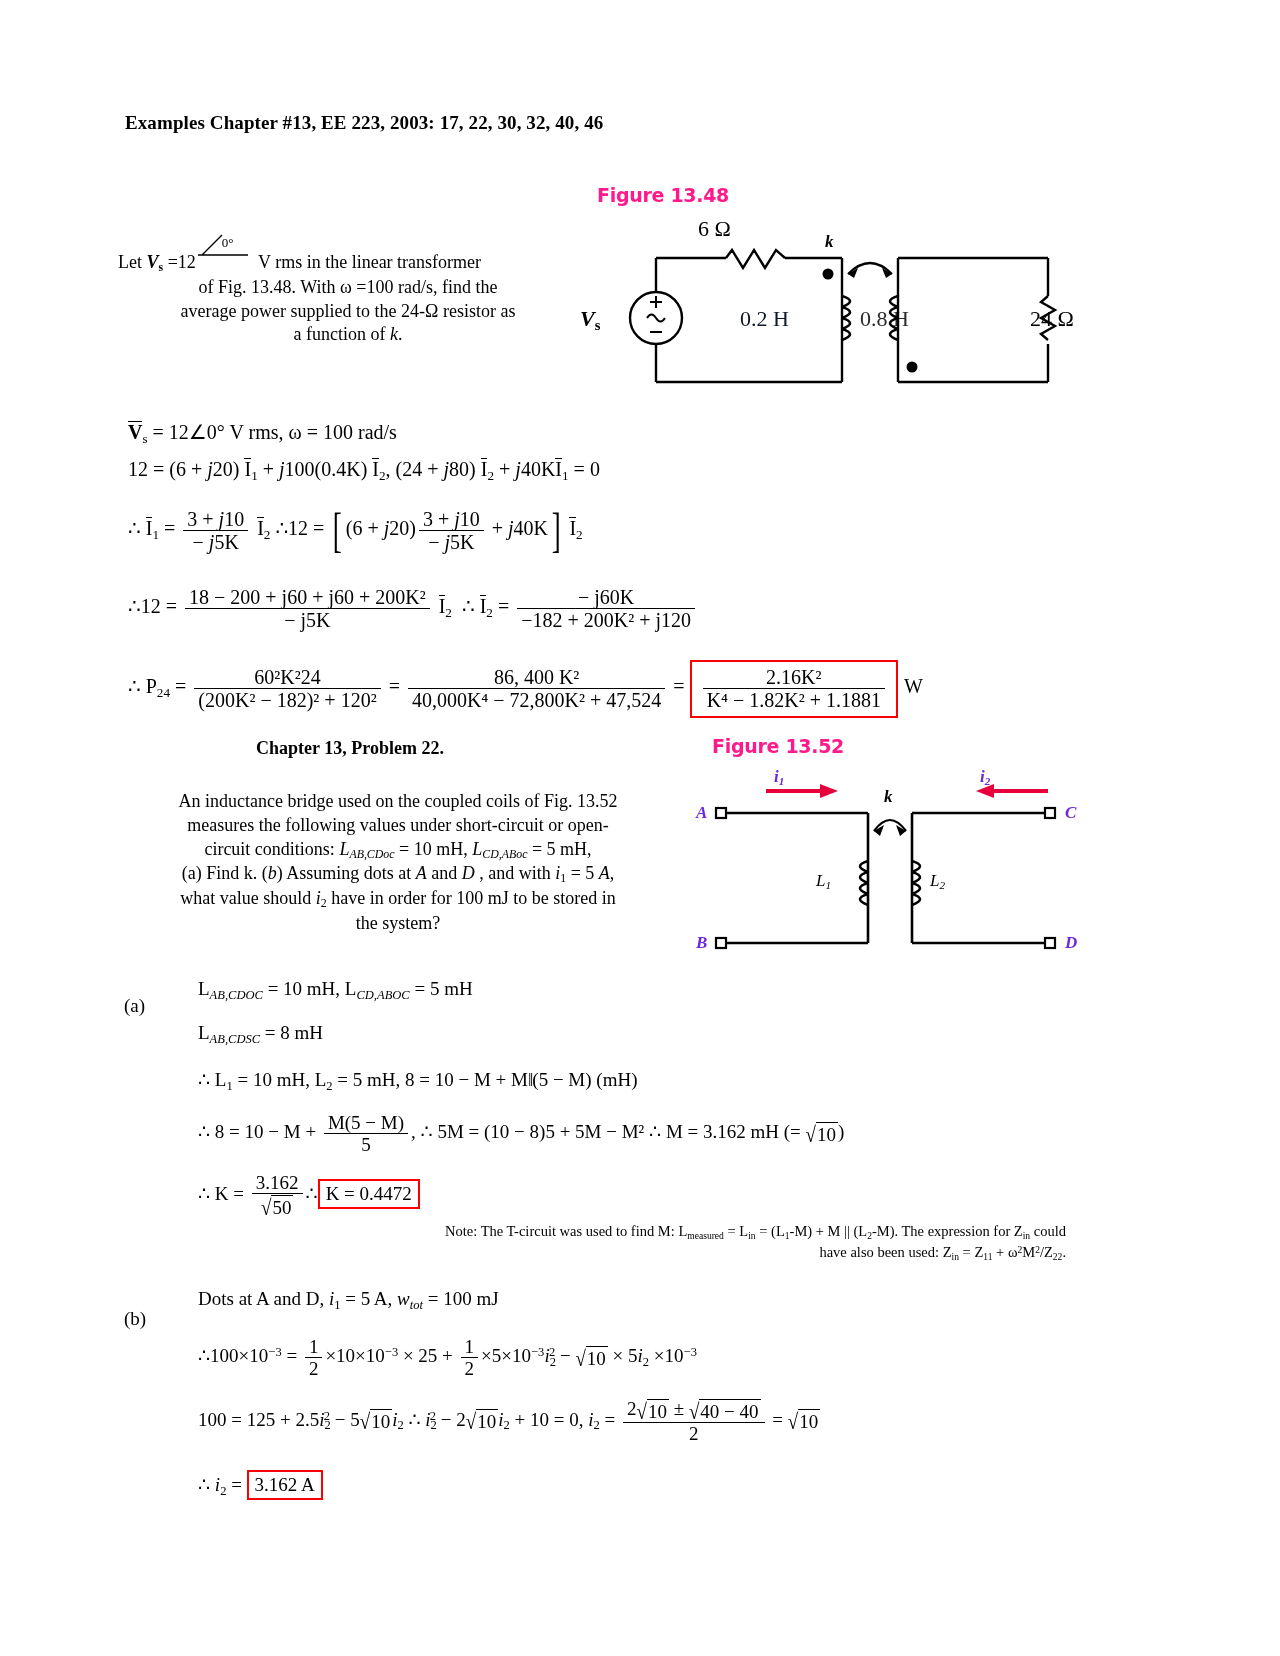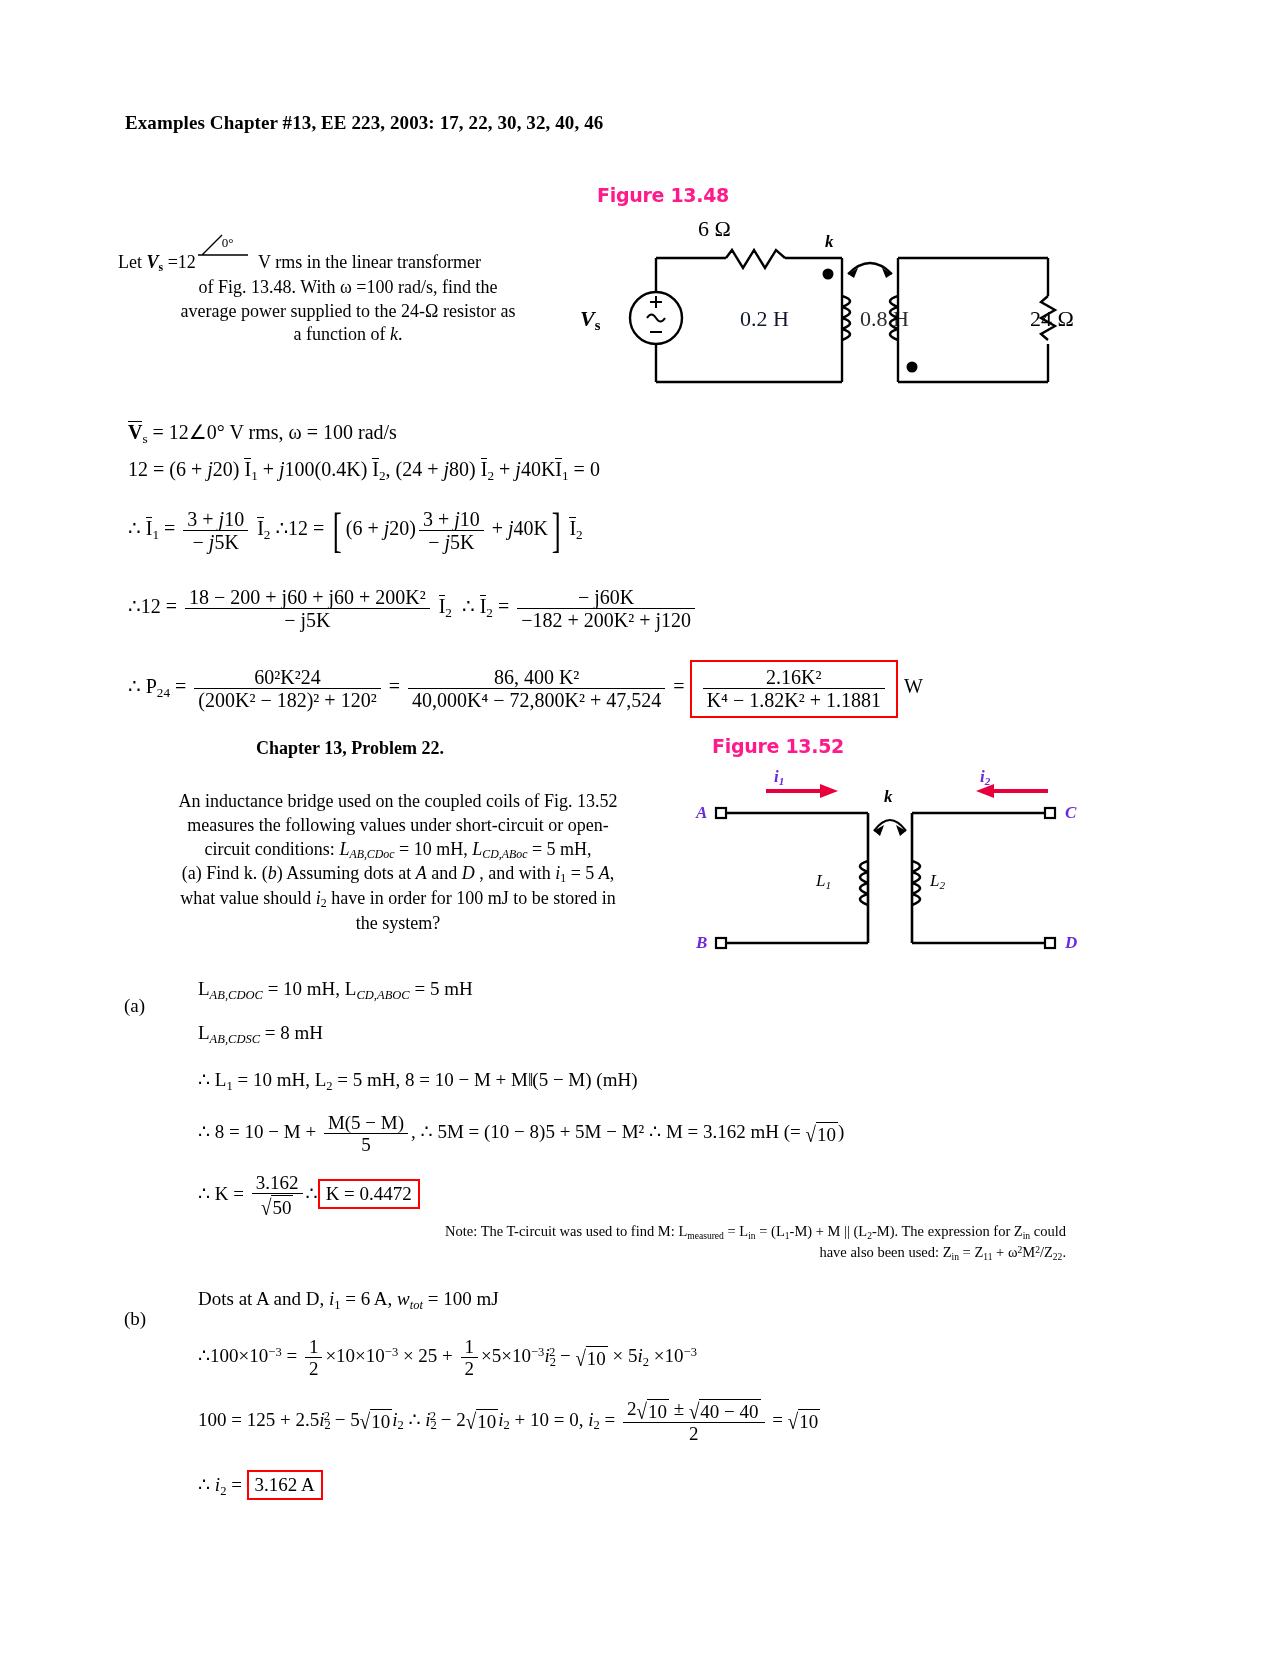--- a/index.html
+++ b/index.html
@@ -227,21 +227,21 @@
       <span>Note: The T-circuit was used to find M: L</span><sub>measured</sub><span> = L</span><sub>in</sub><span> = (L</span><sub>1</sub><span>-M) + M || (L</span><sub>2</sub><span>-M). The expression for Z</span><sub>in</sub><span> could</span>
     </div>
     <div>
       <span>have also been used: Z</span><sub>in</sub><span> = Z</span><sub>11</sub><span> + ω</span><sup>2</sup><span>M</span><sup>2</sup><span>/Z</span><sub>22</sub><span>.</span>
     </div>
   </div>
 
   <div class="abs eq" style="left:124px;top:1308px;font-size:19px;">(b)</div>
 
   <div class="abs eq-s" style="left:198px;top:1288px;">
-    <span>Dots at A and D, </span><i>i</i><sub>1</sub><span> = 6 A, </span><i>w</i><sub style="font-style:italic;">tot</sub><span> = 100 mJ</span>
+    <span>Dots at A and D, </span><i>i</i><sub>1</sub><span> = 5 A, </span><i>w</i><sub style="font-style:italic;">tot</sub><span> = 100 mJ</span>
   </div>
 
   <div class="abs eq-s" style="left:198px;top:1336px;">
     <span>∴100×10</span><sup>−3</sup><span> = </span><span class="frac"><span class="num">1</span><span class="den">2</span></span><span>×10×10</span><sup>−3</sup><span> × 25 + </span><span class="frac"><span class="num">1</span><span class="den">2</span></span><span>×5×10</span><sup>−3</sup><i>i</i><sub>2</sub><sup style="margin-left:-7px;">2</sup><span> − </span><span class="rad"><span class="rsym">√</span><span class="rbar">10</span></span><span> × 5</span><i>i</i><sub>2</sub><span> ×10</span><sup>−3</sup>
   </div>
 
   <div class="abs eq-s" style="left:198px;top:1398px;">
     <span>100 = 125 + 2.5</span><i>i</i><sub>2</sub><sup style="margin-left:-7px;">2</sup><span> − 5</span><span class="rad"><span class="rsym">√</span><span class="rbar">10</span></span><i>i</i><sub>2</sub><span>  ∴ </span><i>i</i><sub>2</sub><sup style="margin-left:-7px;">2</sup><span> − 2</span><span class="rad"><span class="rsym">√</span><span class="rbar">10</span></span><i>i</i><sub>2</sub><span> + 10 = 0, </span><i>i</i><sub>2</sub><span> = </span><span class="frac"><span class="num"><span>2</span><span class="rad"><span class="rsym">√</span><span class="rbar">10</span></span><span> ± </span><span class="rad"><span class="rsym">√</span><span class="rbar">40 − 40</span></span></span><span class="den">2</span></span><span> = </span><span class="rad"><span class="rsym">√</span><span class="rbar">10</span></span>
   </div>
 

